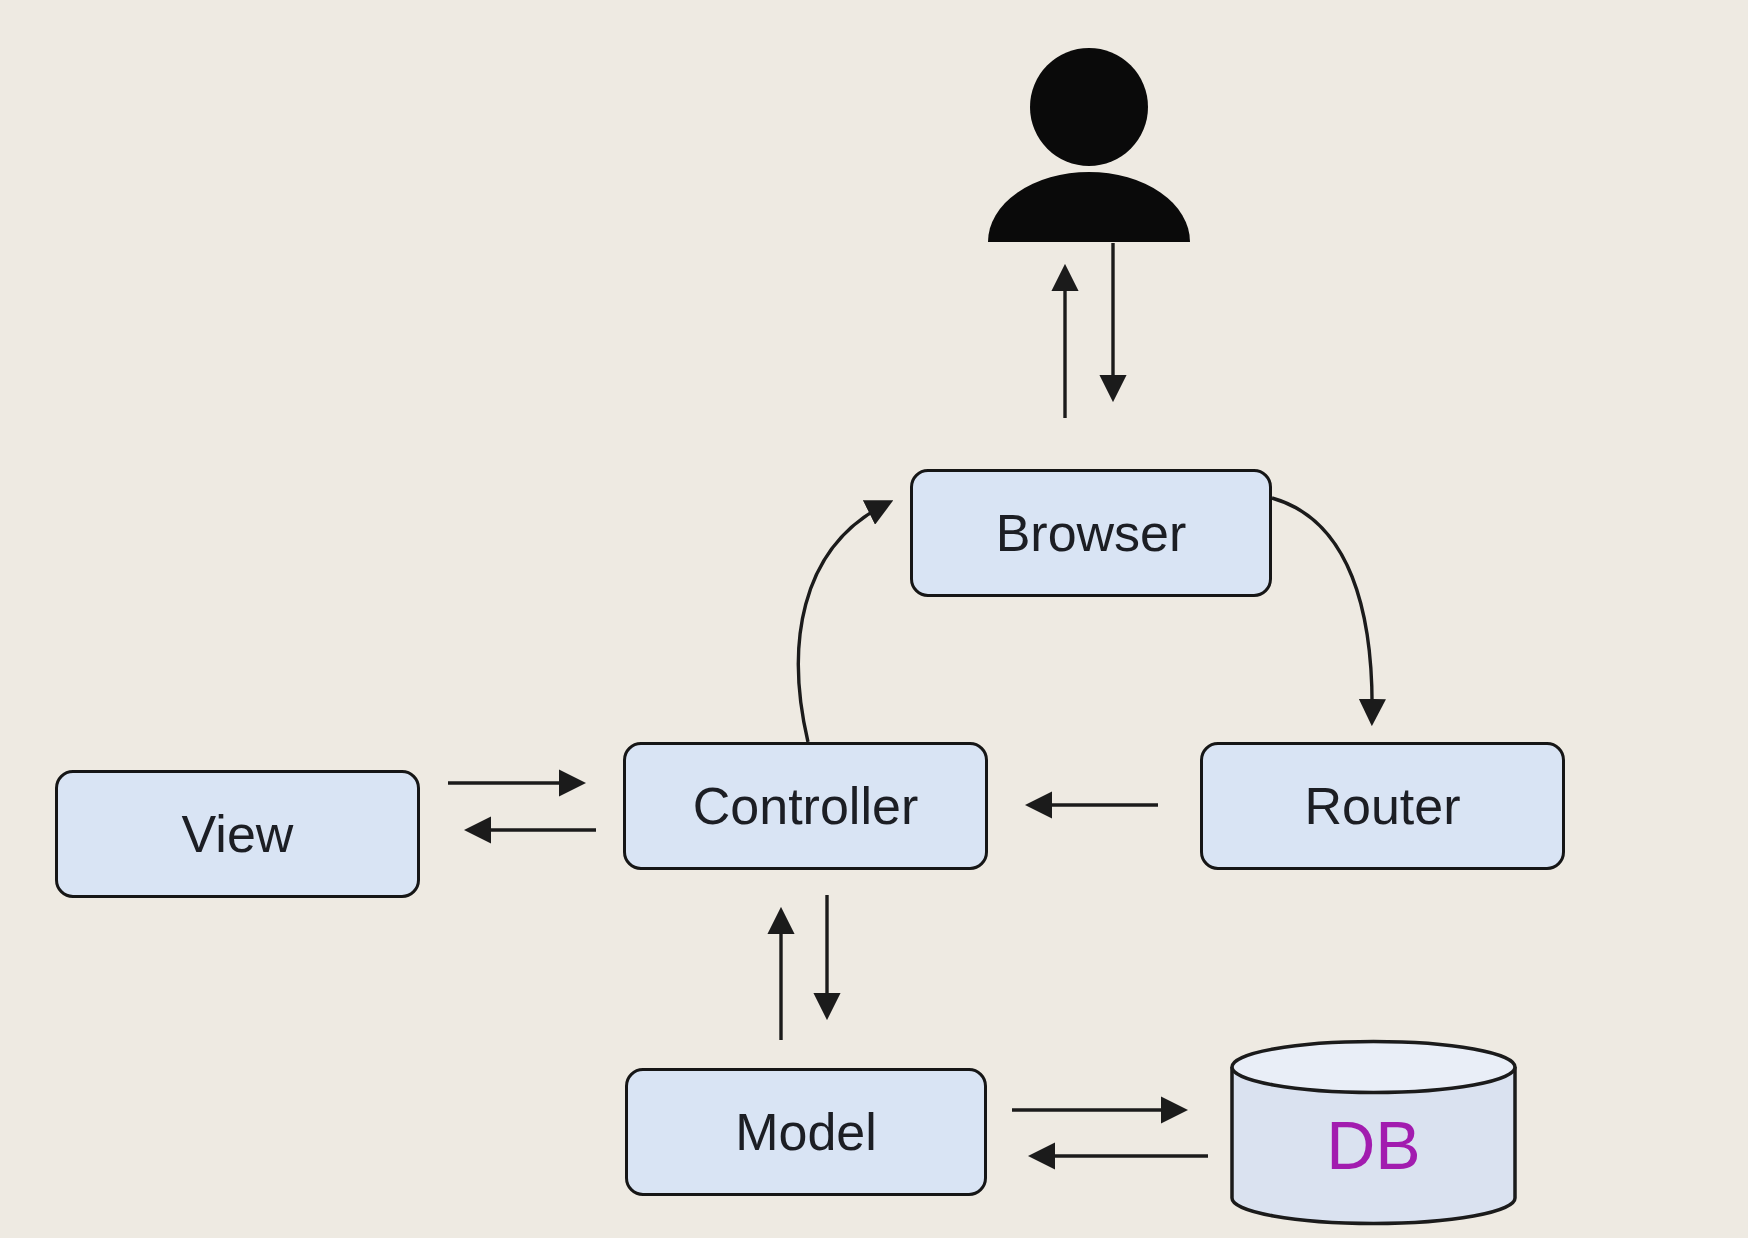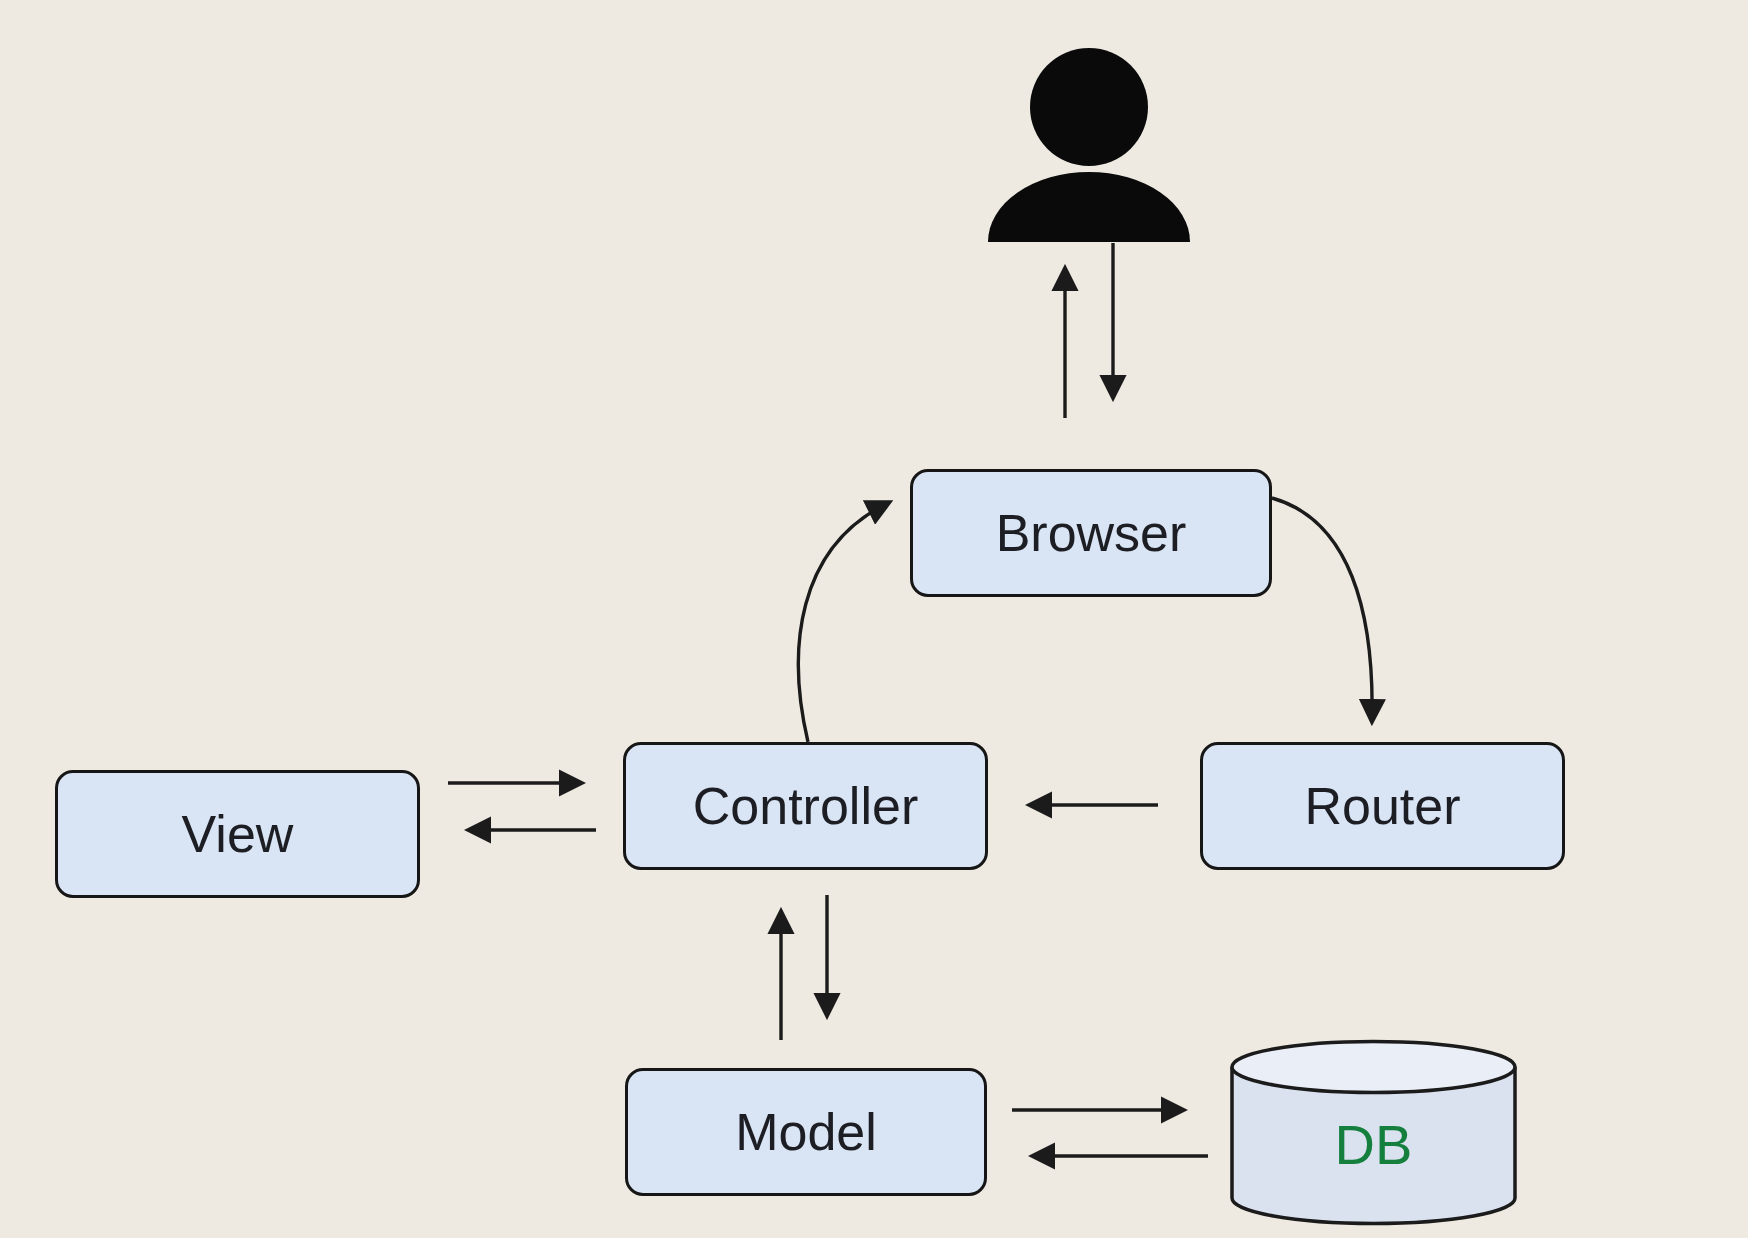--- a/index.html
+++ b/index.html
@@ -61,22 +61,22 @@
     position: absolute;
     left: 1232px;
     top: 1092px;
     width: 283px;
     height: 106px;
     display: flex;
     align-items: center;
     justify-content: center;
   }
   .db-label {
-    font-size: 56px;
-    color: #15803d;
+    font-size: 68px;
+    color: #a21caf;
     line-height: 1;
   }
 </style>
 </head>
 <body>
 
 <div class="canvas">
 
   <svg class="diagram-svg" viewBox="0 0 1748 1238">
     <defs>

